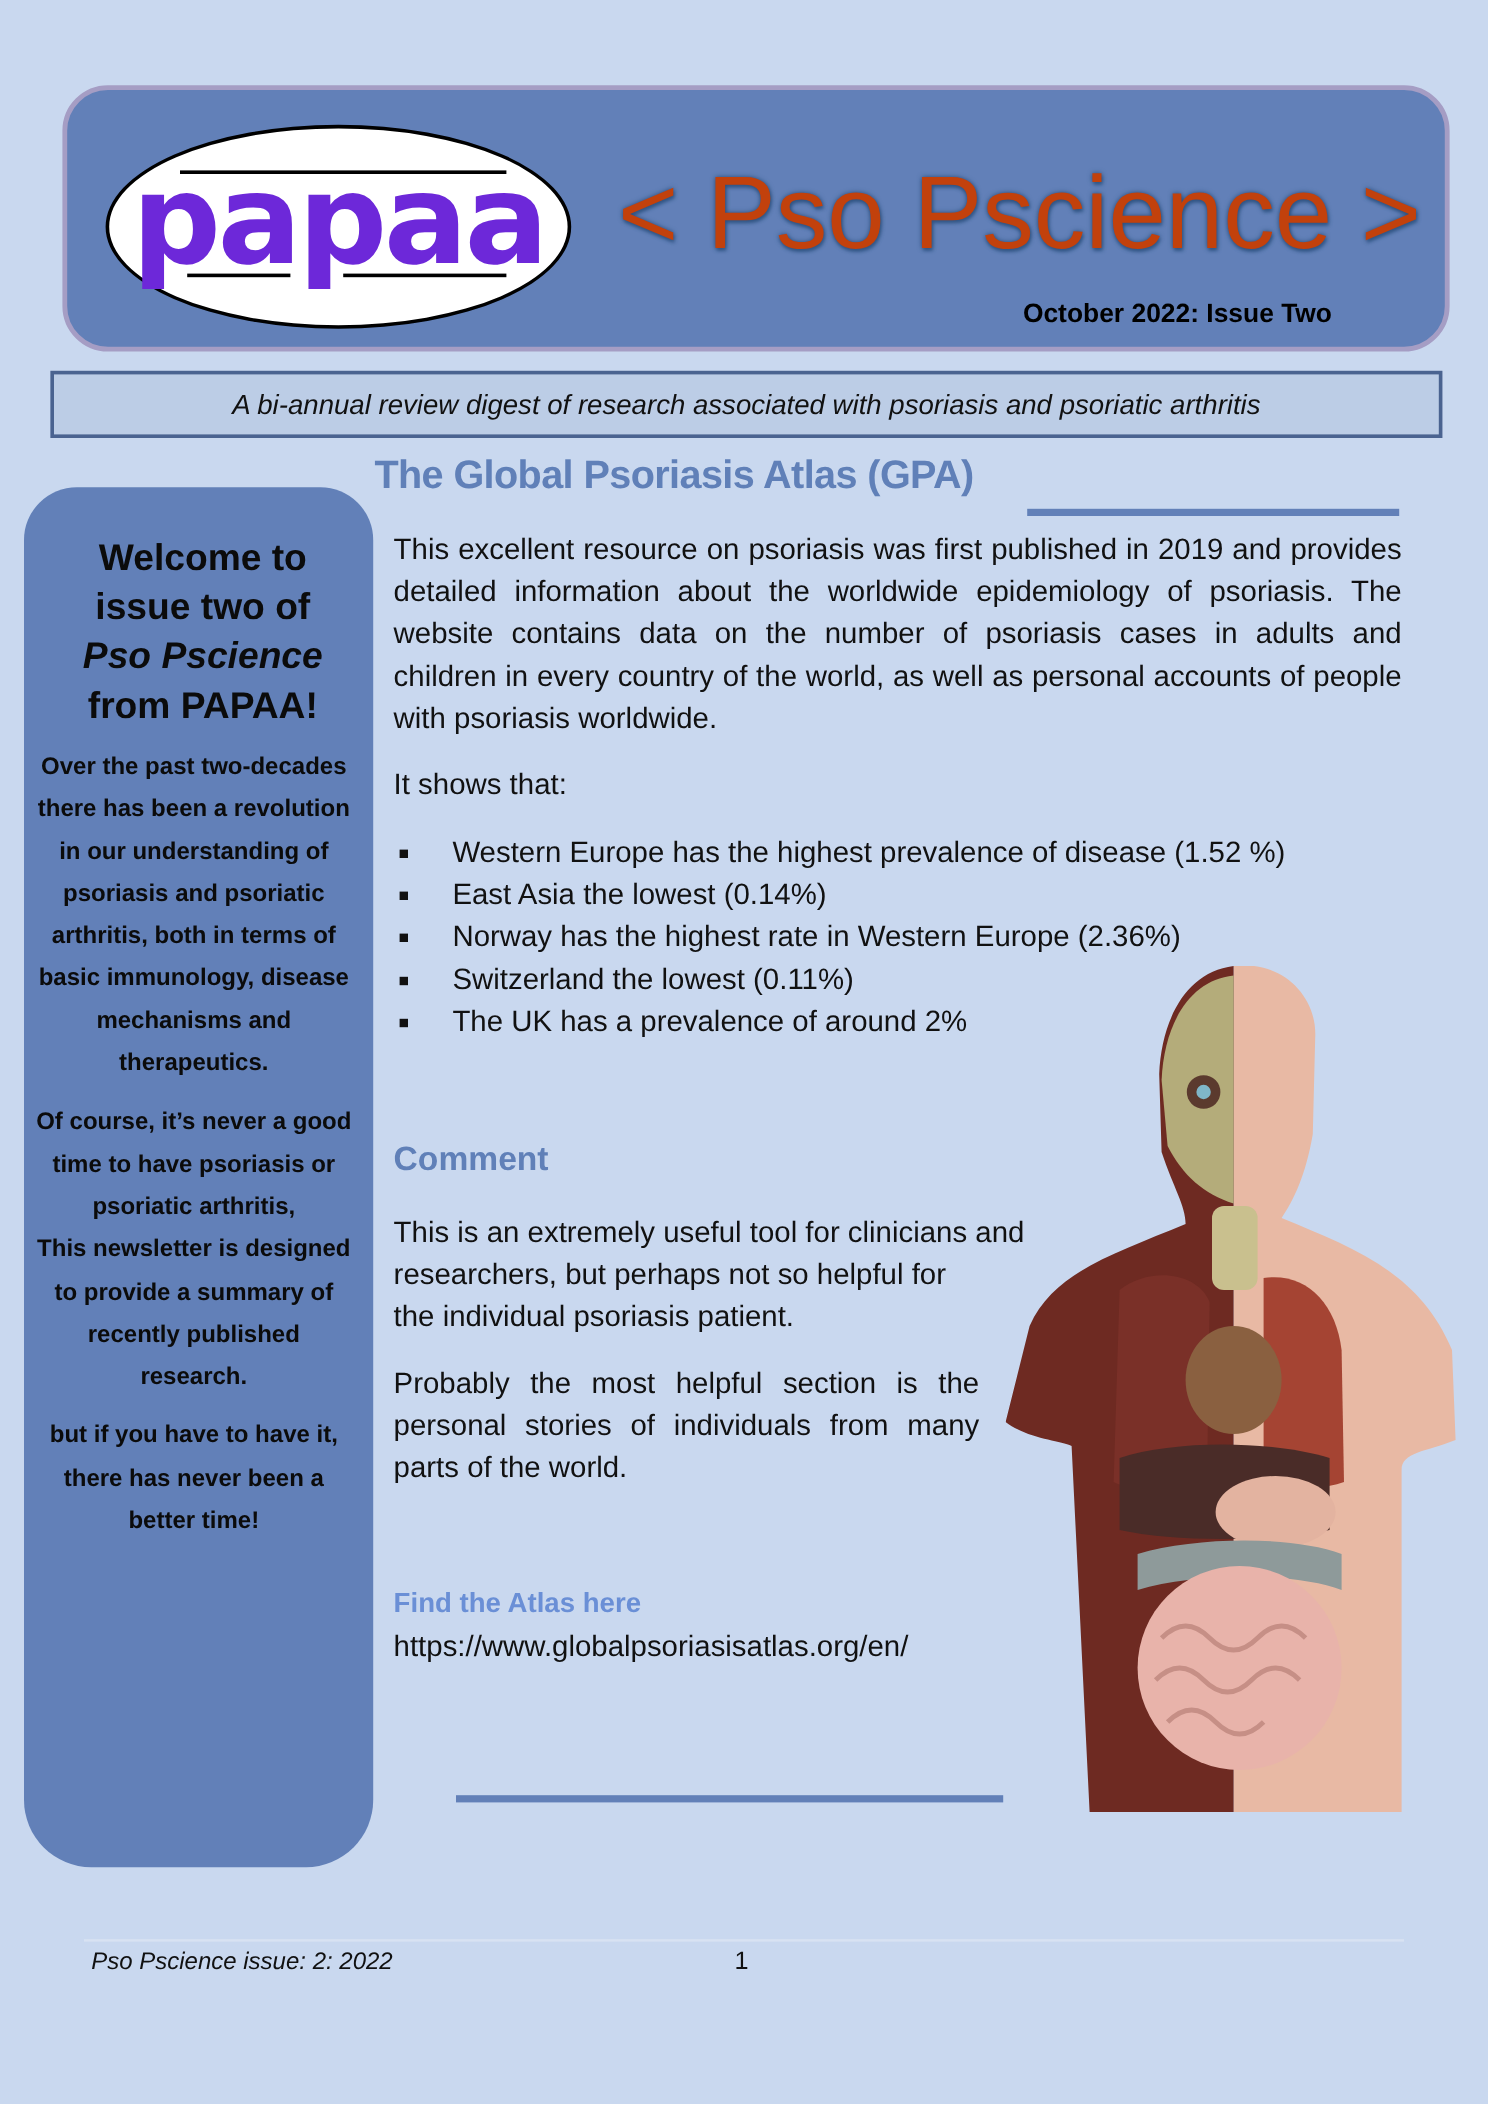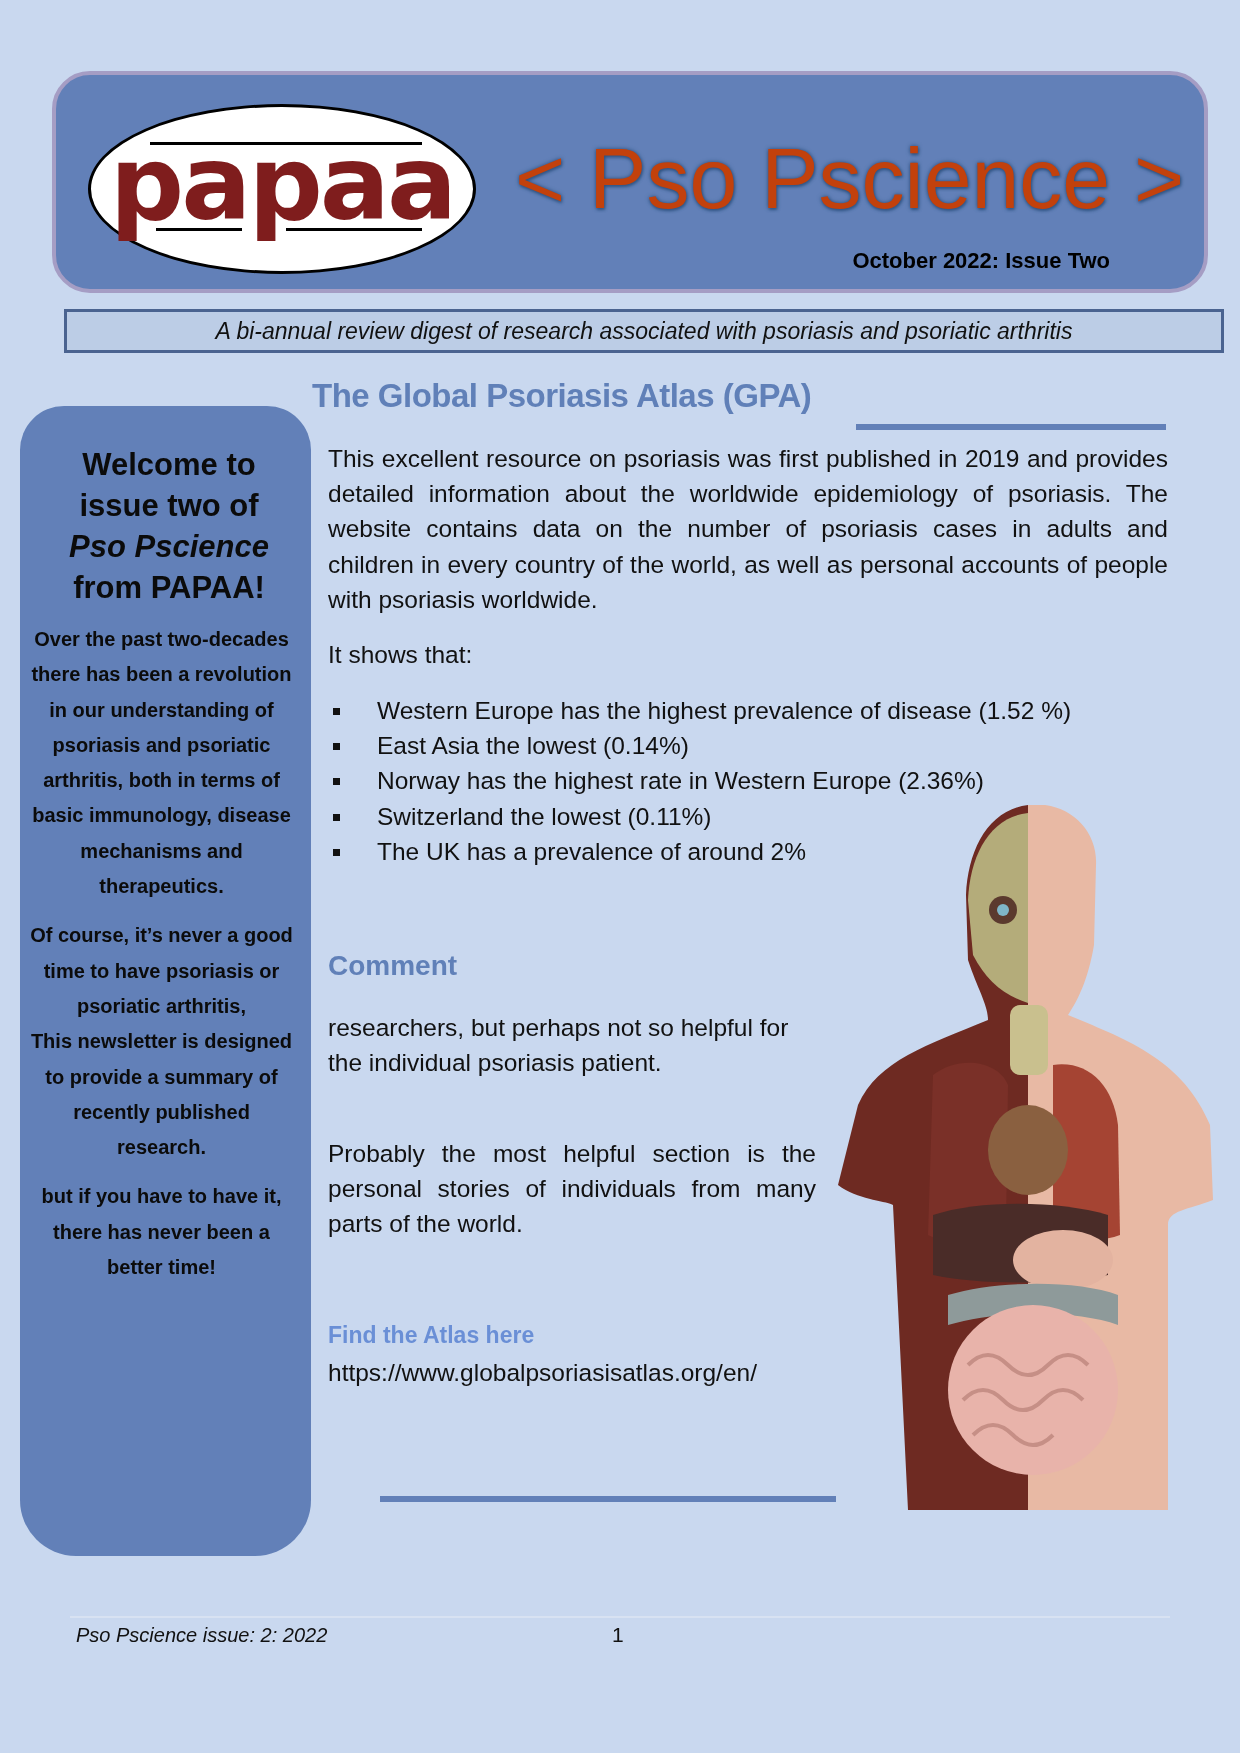--- a/index.html
+++ b/index.html
@@ -18,36 +18,36 @@
   }
   .logo-oval {
     left:88px; top:104px; width:388px; height:170px;
     background:#fff; border:3px solid #000; border-radius:50%;
     box-sizing:border-box;
   }
   .logo-text {
     left:88px; top:104px; width:388px; height:170px;
     display:flex; align-items:center; justify-content:center;
     font-family:"DejaVu Sans", sans-serif; font-weight:bold;
-    font-size:104px; letter-spacing:-3px; color:#7f1d1d; line-height:1;
+    font-size:104px; letter-spacing:-3px; color:#6d28d9; line-height:1;
   }
   .logo-line { background:#000; height:3px; }
   .title {
     left:515px; top:128px; width:680px; height:100px;
     font-family:"Liberation Sans", sans-serif; font-size:86px; color:#c2410c;
     text-shadow:0 0 4px #2a4d7a, 1px 2px 3px #3a5e8f;
     line-height:100px; white-space:nowrap; letter-spacing:0px;
   }
   .issue-date {
     left:760px; top:248px; width:350px; text-align:right;
     font-family:"Liberation Sans", sans-serif; font-weight:bold; font-size:22px; color:#000;
   }
 
   .tagline-box {
-    left:64px; top:309px; width:1160px; height:44px;
+    left:42px; top:309px; width:1160px; height:56px;
     background:#bccde6; border:3px solid #4a6390; box-sizing:border-box;
     display:flex; align-items:center; justify-content:center;
     font-family:"Liberation Sans", sans-serif; font-style:italic; font-size:23px; color:#111;
   }
 
   
   .sidebar {
     left:20px; top:406px; width:291px; height:1150px;
     background:#6280b8; border-radius:44px 44px 56px 56px;
   }
@@ -132,20 +132,21 @@
   <li><span class="sq"></span><span>Western Europe has the highest prevalence of disease (1.52 %)</span></li>
   <li><span class="sq"></span><span>East Asia the lowest (0.14%)</span></li>
   <li><span class="sq"></span><span>Norway has the highest rate in Western Europe (2.36%)</span></li>
   <li><span class="sq"></span><span>Switzerland the lowest (0.11%)</span></li>
   <li><span class="sq"></span><span>The UK has a prevalence of around 2%</span></li>
 </ul>
 
 <div class="abs sub-heading" style="left:328px;top:950px;font-size:28px;">Comment</div>
 
 <div class="abs body-text" style="left:328px;top:1010px;width:560px;">
+  <div>This is an extremely useful tool for clinicians and</div>
   <div>researchers, but perhaps not so helpful for</div>
   <div>the individual psoriasis patient.</div>
 </div>
 
 <div class="abs body-text justify" style="left:328px;top:1136px;width:488px;">Probably the most helpful section is the personal stories of individuals from many parts of the world.</div>
 
 <div class="abs sub-heading" style="left:328px;top:1322px;font-size:23px;color:#6a8fd6;">Find the Atlas here</div>
 <div class="abs body-text" style="left:328px;top:1355px;">https://www.globalpsoriasisatlas.org/en/</div>
 
 <div class="abs rule" style="left:380px;top:1496px;width:456px;"></div>

